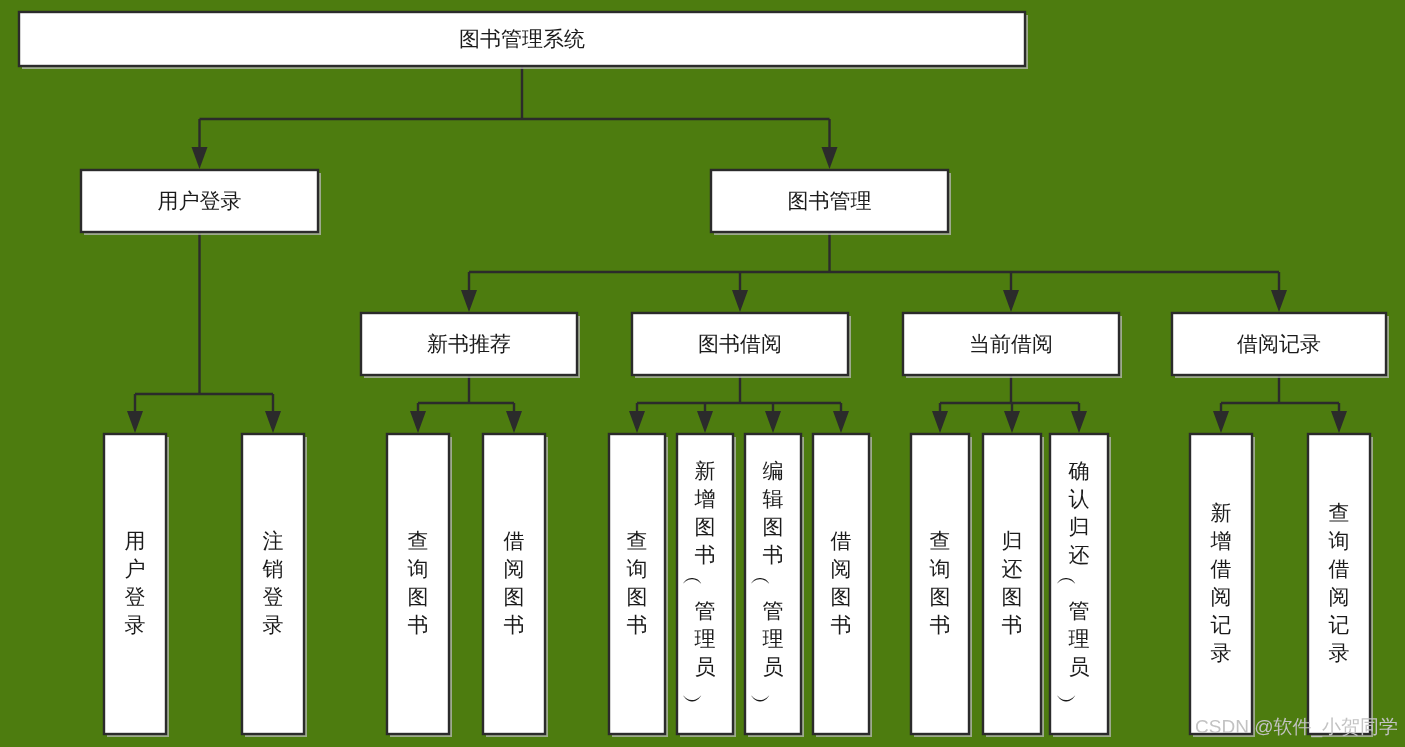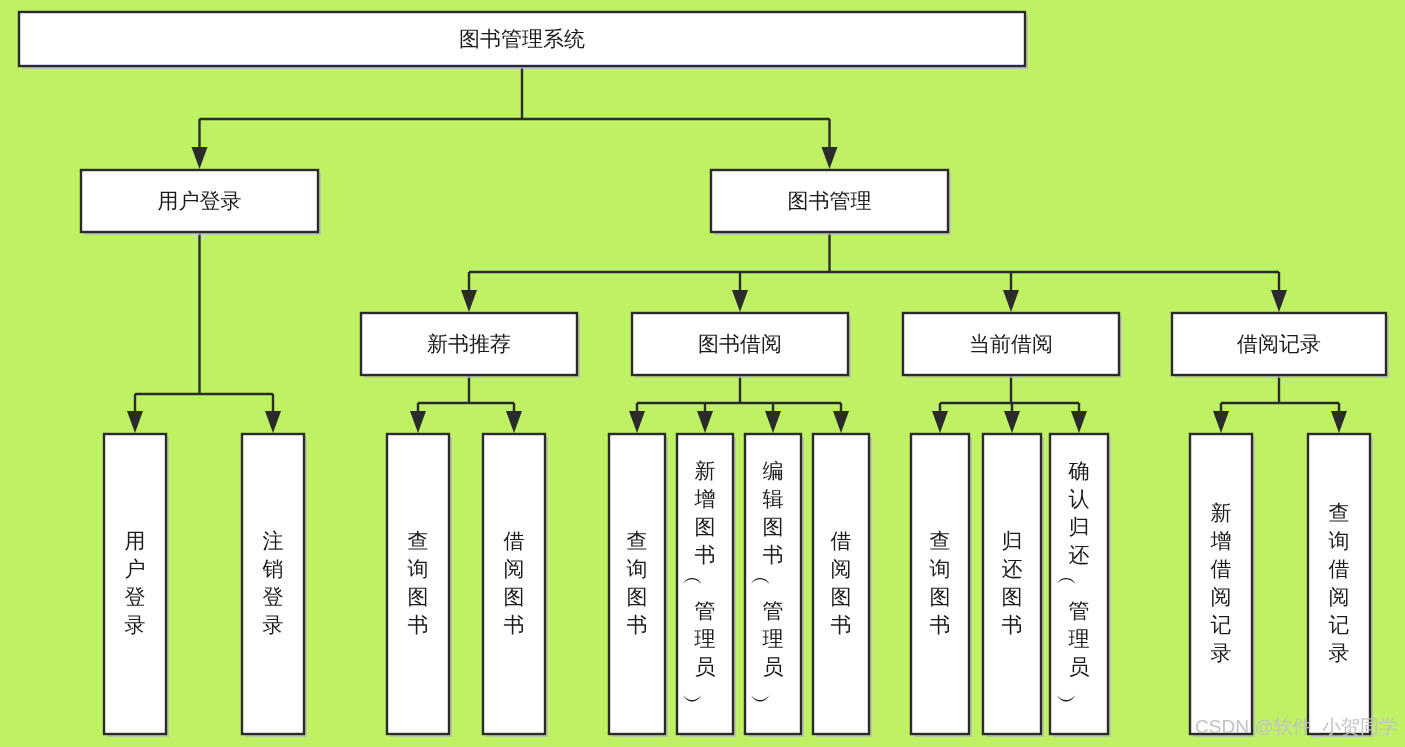--- a/index.html
+++ b/index.html
@@ -8,21 +8,21 @@
     padding: 0;
     background: #ffffff;
   }
   body {
     font-family: "Liberation Sans", "DejaVu Sans", sans-serif;
   }
   #diagram-root {
     position: relative;
     width: 1405px;
     height: 747px;
-    background: #bef264;
+    background: #4d7c0f;
     overflow: hidden;
   }
   svg#tree-svg {
     position: absolute;
     left: 0;
     top: 0;
     width: 1405px;
     height: 747px;
     display: block;
   }

